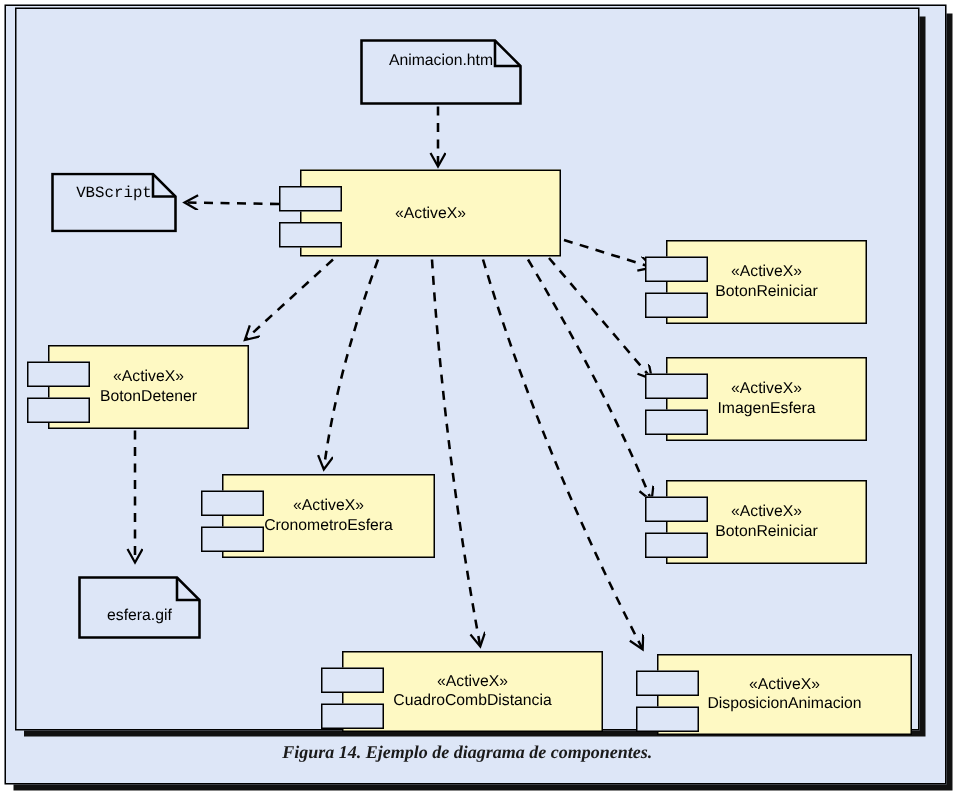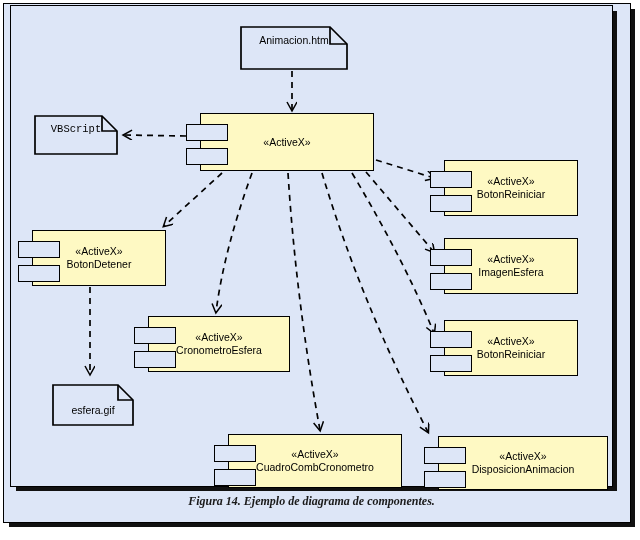--- a/index.html
+++ b/index.html
@@ -232,21 +232,21 @@
     <svg width="82" height="42" viewBox="0 0 82 42" xmlns="http://www.w3.org/2000/svg">
       <path d="M1,1 L66,1 L81,16 L81,41 L1,41 Z" fill="#dde6f7" stroke="#000000" stroke-width="1.7"></path>
       <path d="M66,1 L66,16 L81,16" fill="none" stroke="#000000" stroke-width="1.7"></path>
     </svg>
     <div class="doc-label">esfera.gif</div>
   </div>
 
   <div class="node component" style="left:214px; top:434px; width:188px; height:54px;">
     <div class="body">
       <div class="stereo">«ActiveX»</div>
-      <div class="cname">CuadroCombCronometro</div>
+      <div class="cname">CuadroCombDistancia</div>
     </div>
     <div class="tab t1"></div>
     <div class="tab t2"></div>
   </div>
 
   <div class="node component" style="left:424px; top:436px; width:184px; height:54px;">
     <div class="body">
       <div class="stereo">«ActiveX»</div>
       <div class="cname">DisposicionAnimacion</div>
     </div>

